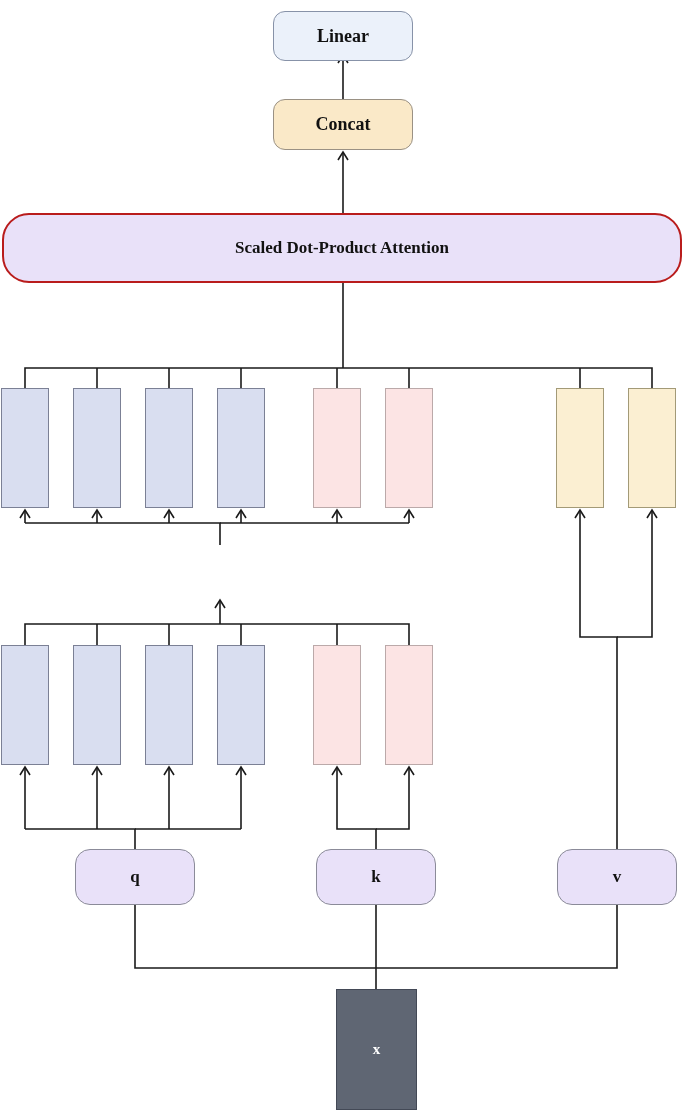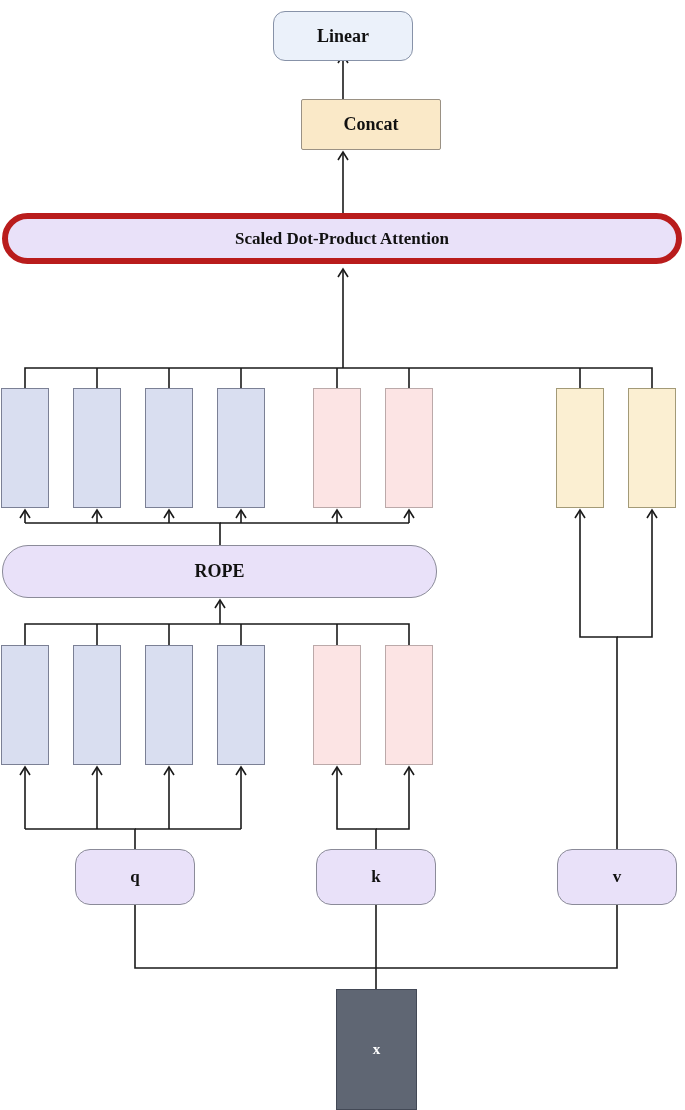--- a/index.html
+++ b/index.html
@@ -21,28 +21,27 @@
   .node-linear{
     left:273px;top:3px;width:140px;height:50px;
     background:var(--linear,#ebf1fa);
     border:1px solid #8792a8;border-radius:12px;
     font-size:18px;
     margin-top:8px;
   }
   .node-concat{
     left:273px;top:99px;width:140px;height:51px;
     background:var(--concat,#fae9c8);
-    border:1px solid #9a9184;border-radius:2px;
+    border:1px solid #9a9184;border-radius:12px;
     font-size:18px;
-    margin-left:28px;
   }
   .node-sdpa{
-    left:2px;top:213px;width:680px;height:51px;
+    left:2px;top:213px;width:680px;height:70px;
     background:var(--pill,#e9e1f9);
-    border:6px solid #b91c1c;border-radius:27px;
+    border:2px solid #b91c1c;border-radius:27px;
     font-size:17px;
   }
   .node-rope{
     left:2px;top:545px;width:435px;height:53px;
     background:var(--pill,#e9e1f9);
     border:1px solid #8b8b99;border-radius:26px;
     font-size:18px;
   }
   .node-proj{
     top:849px;width:120px;height:56px;
@@ -128,21 +127,20 @@
       <polyline points="376,829 409,829 409,767" marker-end="url(#ah)"></polyline>
 
       <line x1="376" y1="905" x2="376" y2="989"></line>
       <polyline points="135,905 135,968 617,968 617,905"></polyline>
     </g>
   </svg>
 
   <div class="node node-linear">Linear</div>
   <div class="node node-concat">Concat</div>
   <div class="node node-sdpa">Scaled Dot-Product Attention</div>
-  <div class="node node-rope">ROPE</div>
   <div class="node node-proj node-q">q</div>
   <div class="node node-proj node-k">k</div>
   <div class="node node-proj node-v">v</div>
   <div class="node node-x">x</div>
 
   <div class="bar blue row-upper u1"></div>
   <div class="bar blue row-upper u2"></div>
   <div class="bar blue row-upper u3"></div>
   <div class="bar blue row-upper u4"></div>
   <div class="bar pink row-upper p1"></div>

